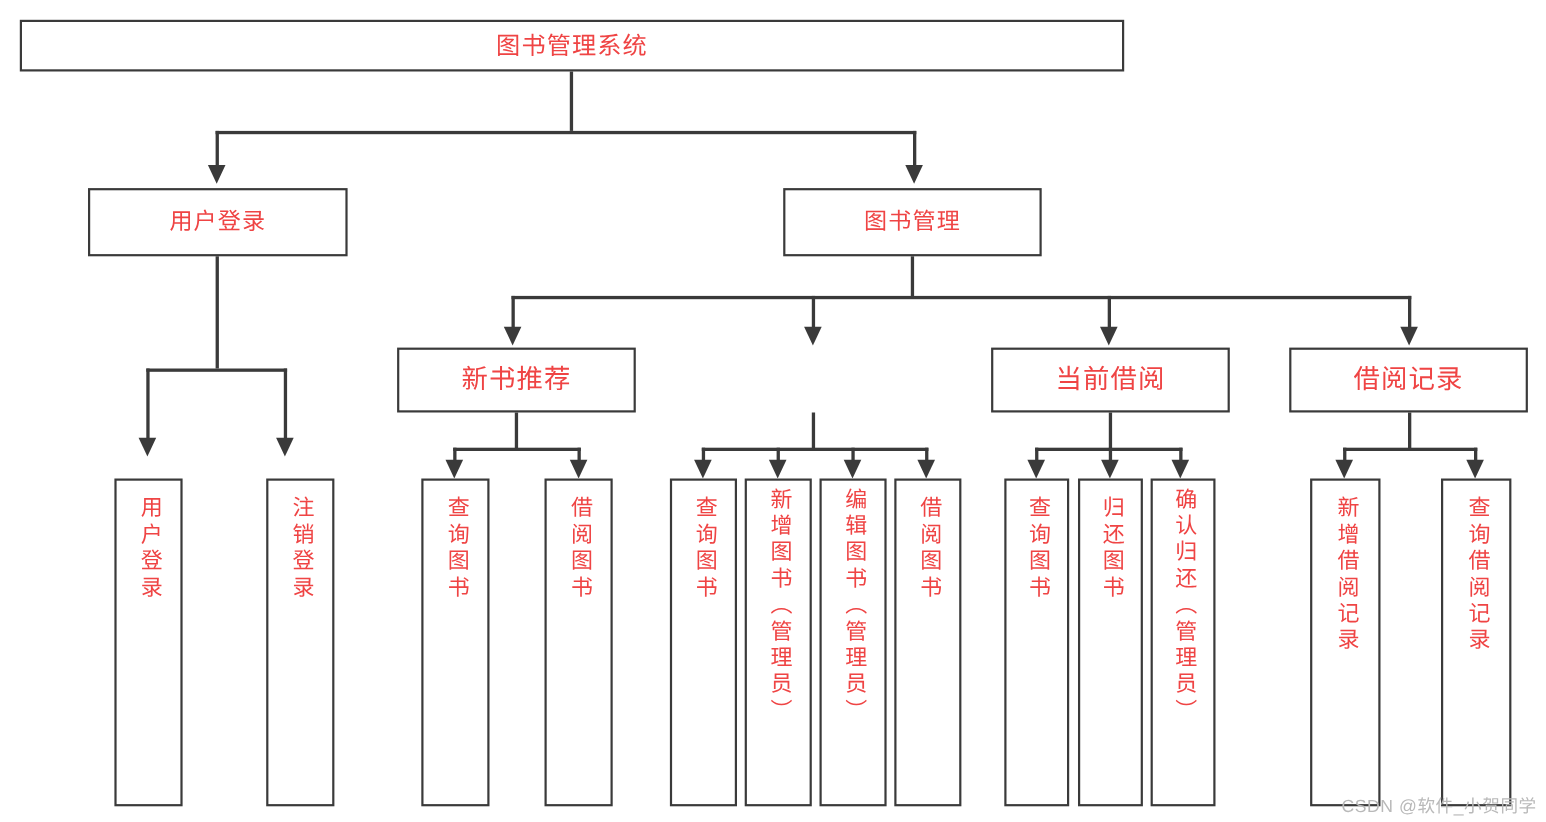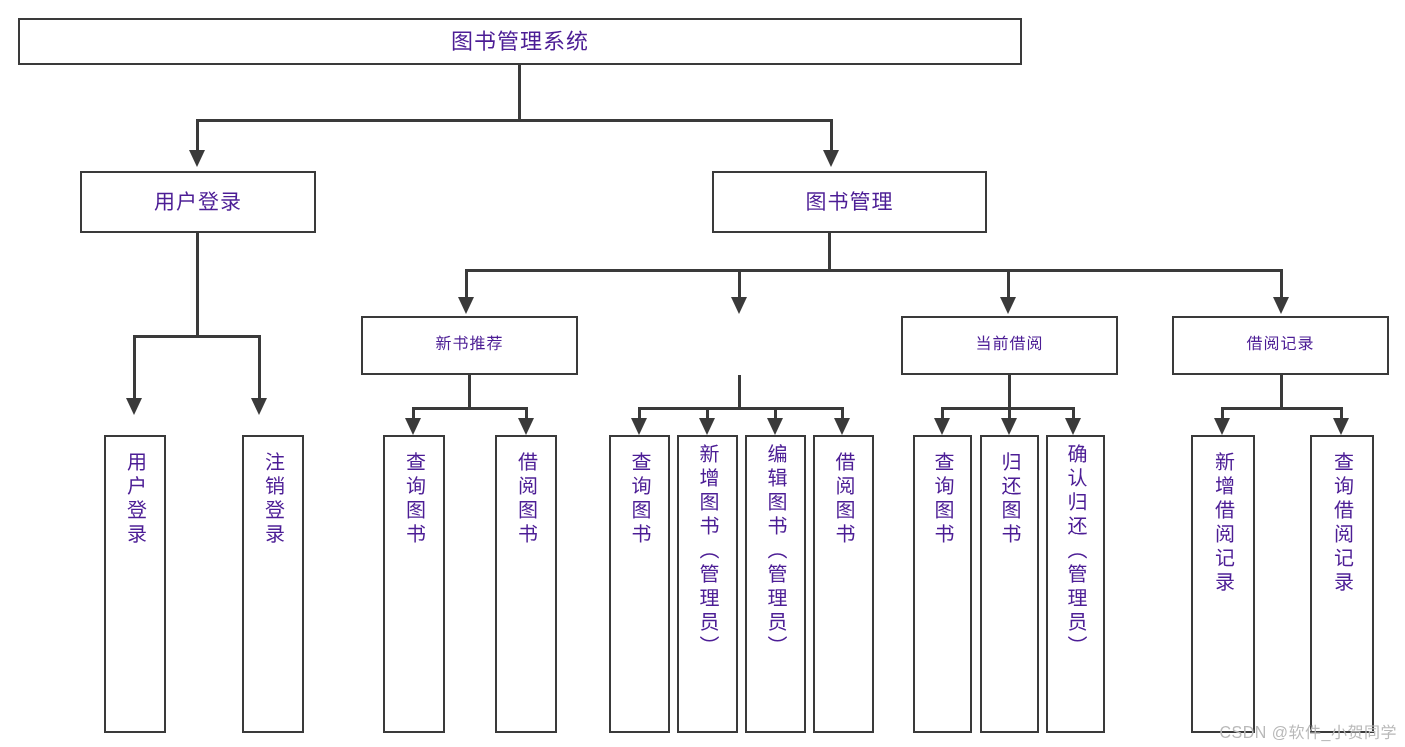--- a/index.html
+++ b/index.html
@@ -27,26 +27,26 @@
     display: flex;
     align-items: center;
     justify-content: center;
     color: #2b2b2b;
   }
   .node .label {
     font-size: 21px;
     line-height: 1.15;
     letter-spacing: 1px;
     white-space: nowrap;
-    color: #4c1d95;
+    color: #ef4444;
   }
   
   .node.root .label { font-size: 22px; }
   .node.level2 .label { font-size: 21px; }
-  .node.level3 .label { font-size: 16px; font-family: Liberation Mono, monospace; }
+  .node.level3 .label { font-size: 24px; }
 
   
   .node.leaf {
     align-items: flex-start;
     justify-content: center;
     padding-top: 14px;
   }
   .node.leaf .label {
     writing-mode: vertical-rl;
     text-orientation: upright;
@@ -108,21 +108,21 @@
   <div class="vline" style="left:196px; top:119px; width:3px; height:33px;"></div>
   <div class="arrow" style="left:189px; top:150px;"></div>
 
   <div class="vline" style="left:830px; top:119px; width:3px; height:33px;"></div>
   <div class="arrow" style="left:823px; top:150px;"></div>
 
   <div class="node level2" style="left:80px; top:171px; width:236px; height:62px;">
     <span class="label">用户登录</span>
   </div>
 
-  <div class="node level2" style="left:712px; top:171px; width:275px; height:62px;">
+  <div class="node level2" style="left:712px; top:171px; width:235px; height:62px;">
     <span class="label">图书管理</span>
   </div>
 
   <div class="vline" style="left:196px; top:233px; width:3px; height:102px;"></div>
   <div class="hline" style="left:133px; top:335px; width:128px; height:3px;"></div>
   <div class="vline" style="left:133px; top:335px; width:3px; height:65px;"></div>
   <div class="arrow" style="left:126px; top:398px;"></div>
   <div class="vline" style="left:258px; top:335px; width:3px; height:65px;"></div>
   <div class="arrow" style="left:251px; top:398px;"></div>
 

